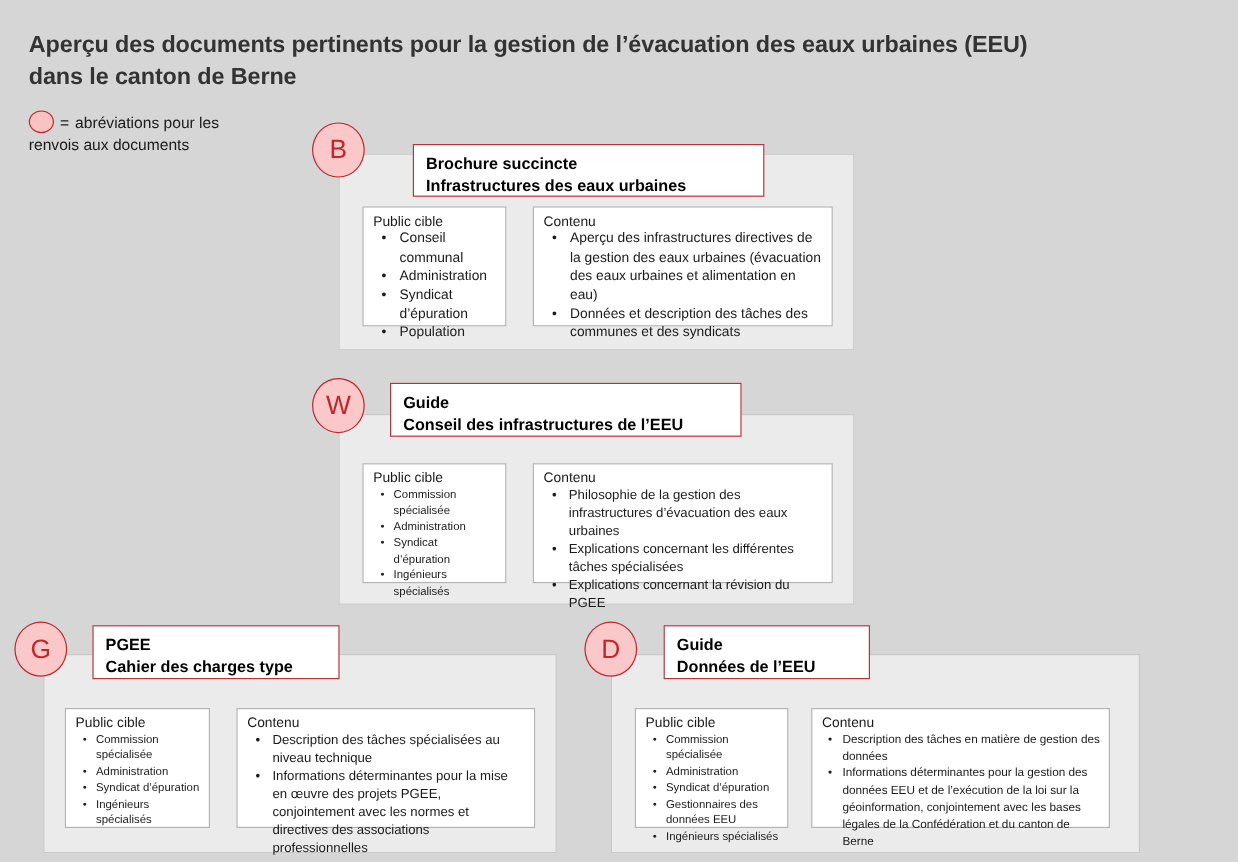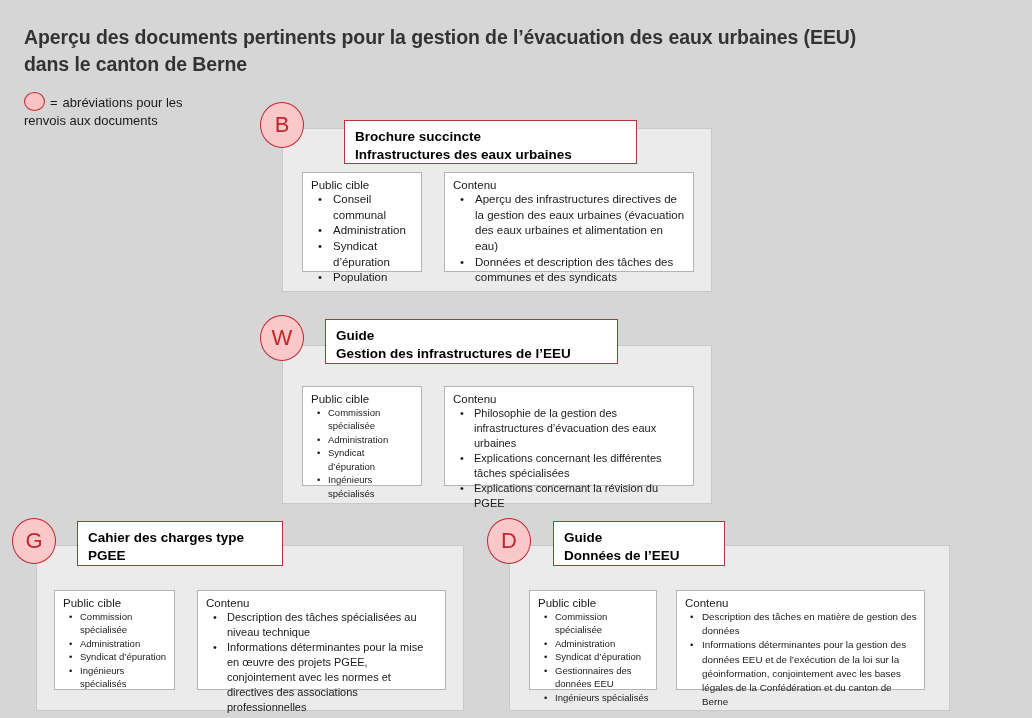--- a/index.html
+++ b/index.html
@@ -236,21 +236,21 @@
         </li>
     </ul>
   </div>
 </div>
 
 <div class="block" id="block-w">
   <div class="panel"></div>
   <div class="badge">W</div>
   <div class="title-card">
     <span class="tline">Guide</span>
-    <span class="tline">Gestion des infrastructures de l’EEU</span>
+    <span class="tline">Conseil des infrastructures de l’EEU</span>
   </div>
   <div class="sub sub-audience">
     <span class="sub-head">Public cible</span>
     <ul>
       <li>
           <span class="bullet">•</span>
           <span class="li-text">Commission spécialisée</span>
         </li>
       <li>
           <span class="bullet">•</span>
@@ -282,22 +282,22 @@
           <span class="li-text">Explications concernant la révision du PGEE</span>
         </li>
     </ul>
   </div>
 </div>
 
 <div class="block" id="block-g">
   <div class="panel"></div>
   <div class="badge">G</div>
   <div class="title-card">
+    <span class="tline">PGEE</span>
     <span class="tline">Cahier des charges type</span>
-    <span class="tline">PGEE</span>
   </div>
   <div class="sub sub-audience">
     <span class="sub-head">Public cible</span>
     <ul>
       <li>
           <span class="bullet">•</span>
           <span class="li-text">Commission spécialisée</span>
         </li>
       <li>
           <span class="bullet">•</span>

